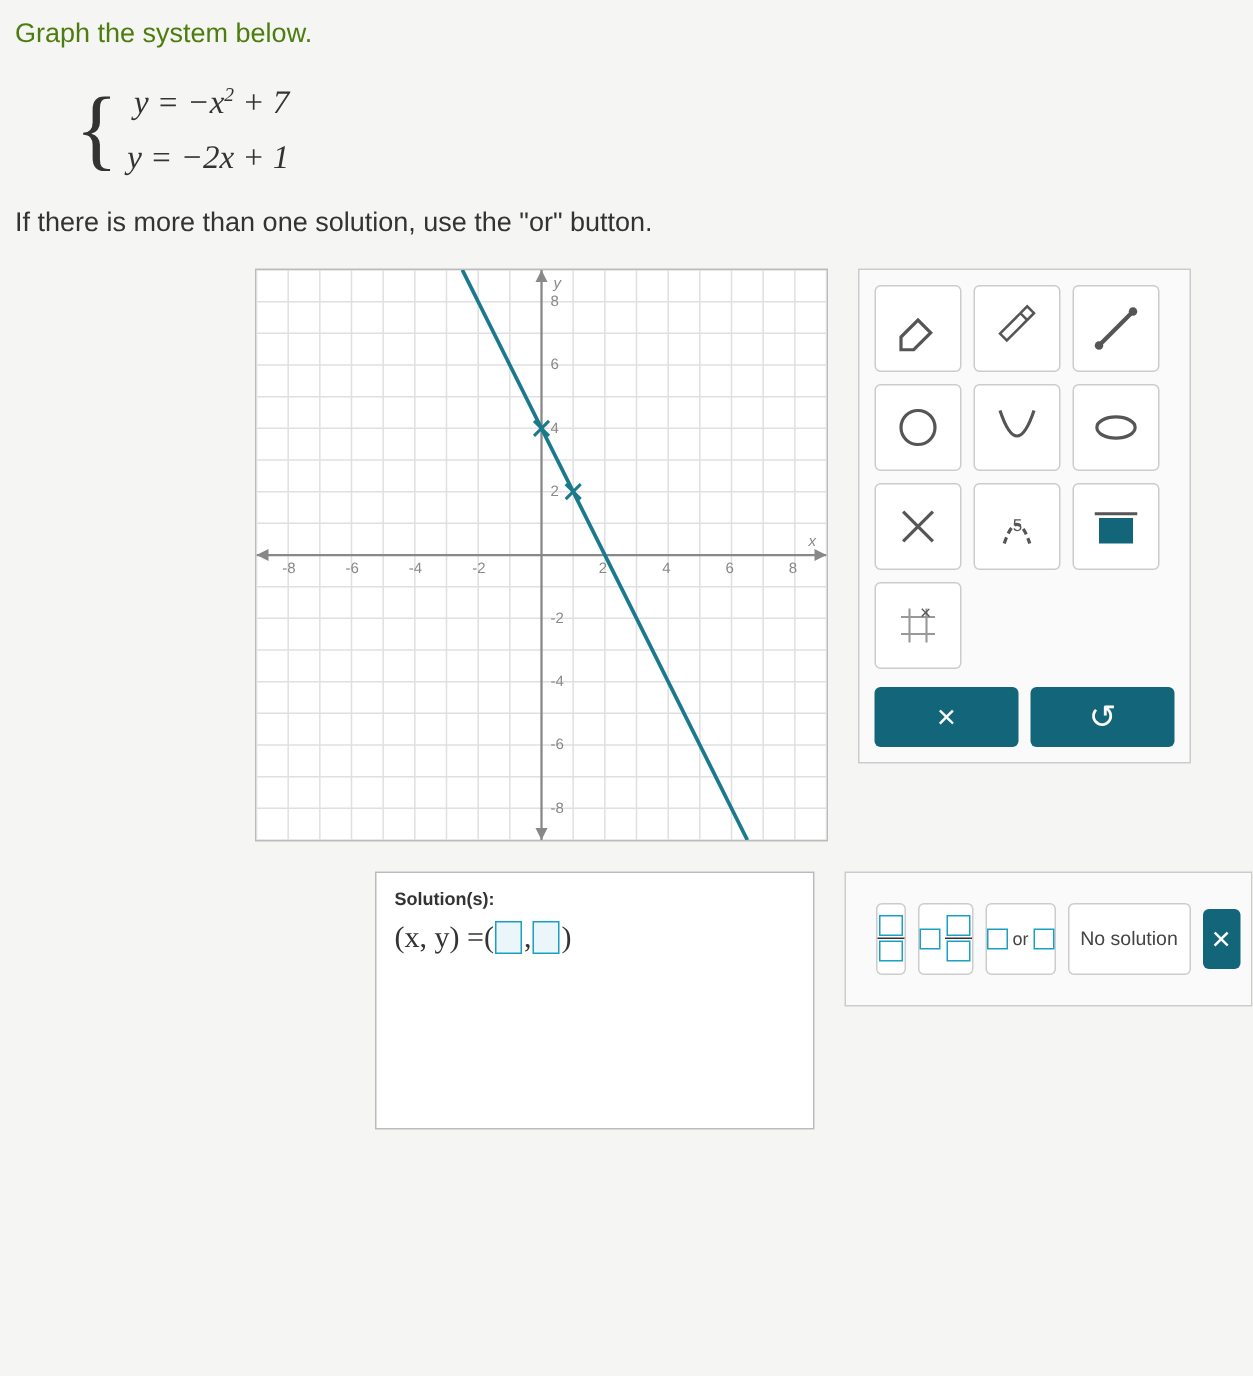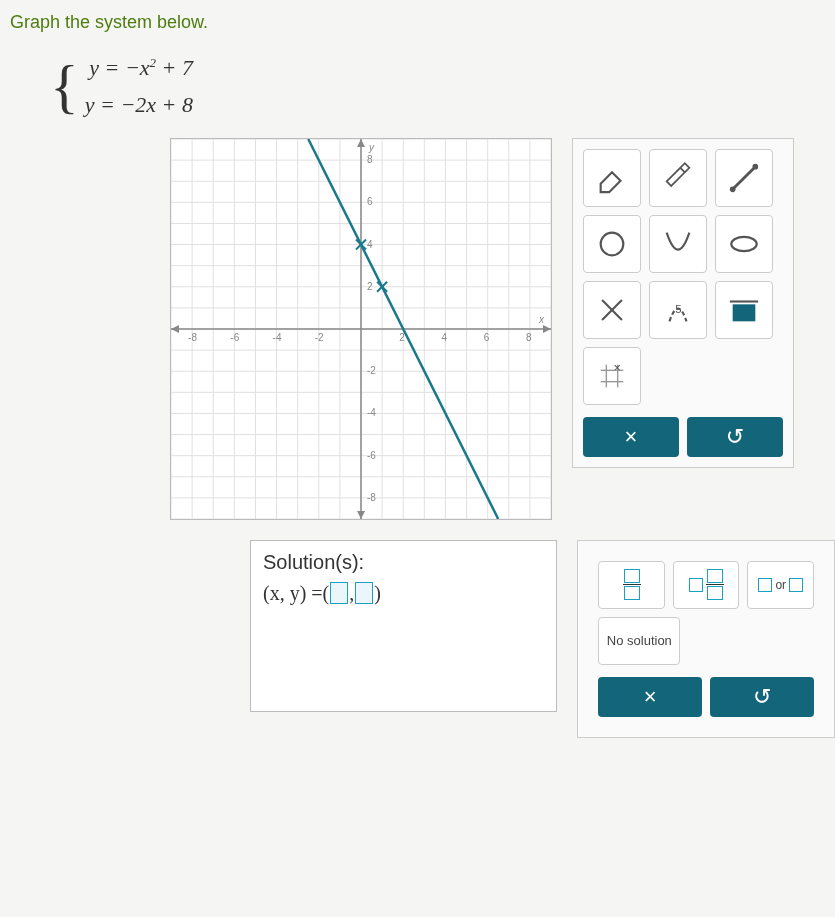--- a/index.html
+++ b/index.html
@@ -109,21 +109,21 @@
     margin-top:20px;
     margin-left:240px;
   }
   .sol-box {
     width:300px;
     height:150px;
     background:#fff;
     border:1px solid #bbb;
     padding:10px 12px;
   }
-  .sol-title { font-weight:normal; font-size:20px; margin-bottom:8px;}
+  .sol-title { font-weight:bold; font-size:12px; margin-bottom:8px;}
   .sol-eq {
     font-family:'Times New Roman', serif;
     font-size:20px;
     display:flex;
     align-items:center;
   }
   .placeholder-box {
     display:inline-block;
     width:16px;
     height:20px;
@@ -132,21 +132,21 @@
     margin:0 1px;
     vertical-align:middle;
   }
 
   .insert-panel {
     width:230px;
     background:#fafafa;
     border:1px solid #ccc;
     padding:20px;
     display:flex;
-    flex-direction:column;
+    flex-direction:row;
     gap:8px;
   }
   .ins-row { display:flex; gap:8px; }
   .ins-btn {
     flex:1;
     height:46px;
     background:#fff;
     border:1px solid #ccc;
     border-radius:4px;
     display:flex;
@@ -176,24 +176,25 @@
 </head>
 <body>
 
 <div class="page">
   <div class="prompt-text">Graph the system below.</div>
 
   <div class="equations">
     <span class="brace">{</span>
     <div class="eq-stack">
       <div id="eq1">y = −x<sup>2</sup> + 7</div>
-      <div id="eq2">y = −2x + 8</div>
+      <div id="eq2">y = −2x + 1</div>
     </div>
   </div>
 
+  <div class="hint">If there is more than one solution, use the "or" button.</div>
 
   <div class="work-row">
     <div class="graph-box">
       <svg viewBox="0 0 380 380" id="graph-svg">
           <g class="grid">
             <line x1="0" y1="0" x2="0" y2="380"></line>
             <line x1="21.11111111111111" y1="0" x2="21.11111111111111" y2="380"></line>
             <line x1="42.22222222222222" y1="0" x2="42.22222222222222" y2="380"></line>
             <line x1="63.33333333333333" y1="0" x2="63.33333333333333" y2="380"></line>
             <line x1="84.44444444444444" y1="0" x2="84.44444444444444" y2="380"></line>

